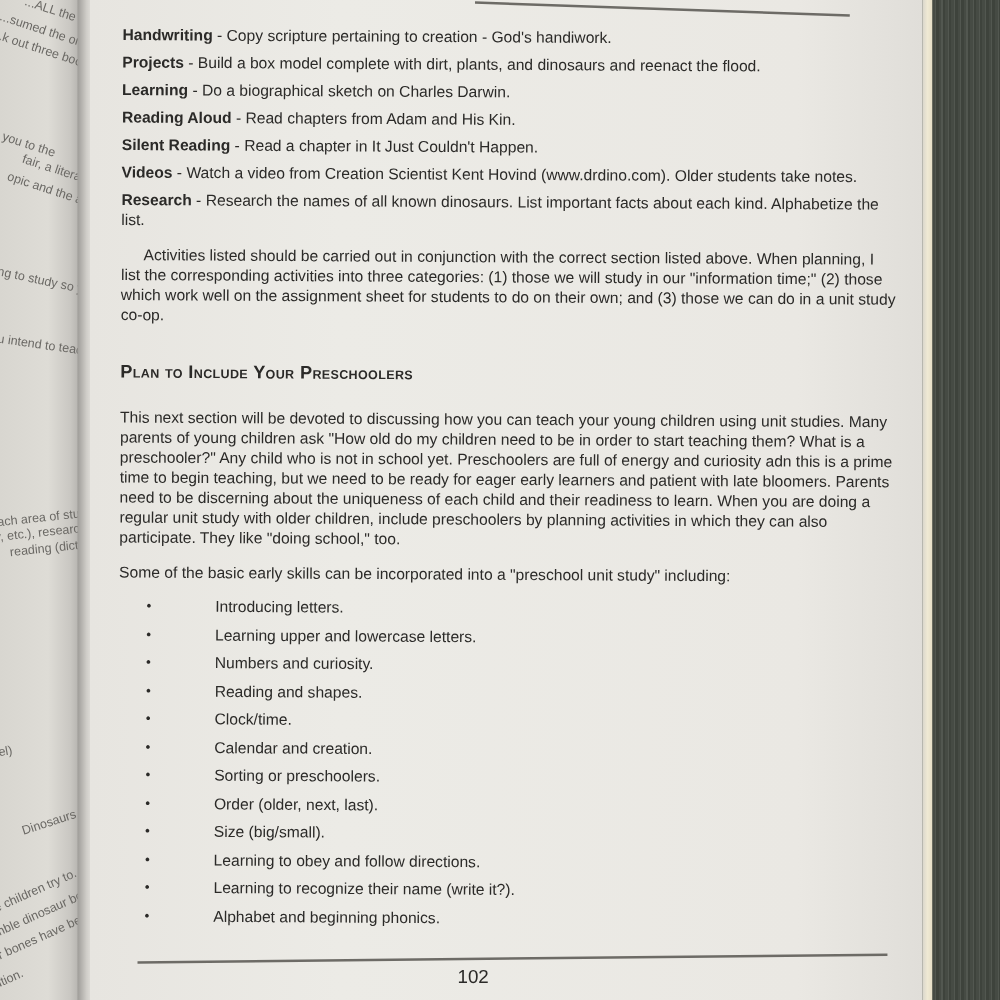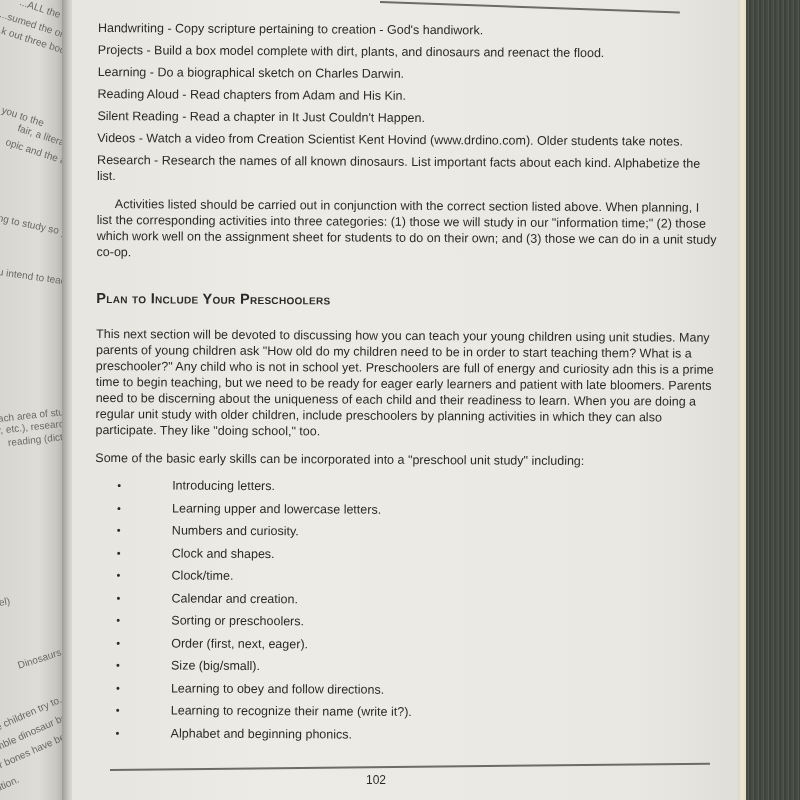--- a/index.html
+++ b/index.html
@@ -36,37 +36,37 @@
     .rule-top {
       position: absolute; left: 380px; top: 1px; width: 300px; height: 2px;
       background: #6d6b66; transform: rotate(2deg); transform-origin: left center;
     }
     .content {
       position: absolute; left: 98px; top: 20px; width: 620px;
       color: #2b2a28; font-size: 12.5px; line-height: 16px;
       transform: rotate(0.35deg); transform-origin: left top;
     }
     .act-line { margin: 0 0 6px 0; }
-    .act-term { font-weight: normal; }
+    .act-term { font-weight: bold; }
     .para { margin: 12px 0 0 0; text-indent: 18px; }
     .heading {
       margin: 30px 0 0 0; font-size: 14.5px; font-variant: small-caps;
       letter-spacing: 0.3px; color: #2b2a28;
     }
     .para2 { margin: 20px 0 0 0; }
     .para3 { margin: 12px 0 0 0; }
     .skills { list-style: none; margin: 8px 0 0 0; padding: 0; }
     .skill { position: relative; padding-left: 77px; height: 22.5px; line-height: 22.5px; }
     .bullet { position: absolute; left: 22px; top: 0; font-size: 11px; }
     .rule-bottom {
       position: absolute; left: 110px; top: 769px; width: 600px; height: 2px;
       background: #6d6b66; transform: rotate(-0.6deg); transform-origin: left center;
     }
     .page-number {
-      position: absolute; left: 366px; top: 773px; font-size: 12px; color: #2b2a28;
+      position: absolute; left: 366px; top: 773px; font-size: 15px; color: #2b2a28;
     }
   </style>
 </head>
 <body>
 
 <div class="left-page">
   <span class="left-frag" style="left:20px;top:-4px;transform:rotate(18deg)">...ALL the ba...</span>
   <span class="left-frag" style="left:0px;top:8px;transform:rotate(18deg)">...sumed the ones i...</span>
   <span class="left-frag" style="left:-6px;top:22px;transform:rotate(18deg)">...k out three books a...</span>
   <span class="left-frag" style="left:2px;top:104px;transform:rotate(18deg)">you to the</span>
@@ -108,25 +108,25 @@
   <h2 class="heading">Plan to Include Your Preschoolers</h2>
 
   <p class="para2">This next section will be devoted to discussing how you can teach your young children using unit studies. Many parents of young children ask "How old do my children need to be in order to start teaching them? What is a preschooler?" Any child who is not in school yet. Preschoolers are full of energy and curiosity adn this is a prime time to begin teaching, but we need to be ready for eager early learners and patient with late bloomers. Parents need to be discerning about the uniqueness of each child and their readiness to learn. When you are doing a regular unit study with older children, include preschoolers by planning activities in which they can also participate. They like "doing school," too.</p>
 
   <p class="para3">Some of the basic early skills can be incorporated into a "preschool unit study" including:</p>
 
   <ul class="skills">
     <li class="skill"><span class="bullet">•</span><span>Introducing letters.</span></li>
     <li class="skill"><span class="bullet">•</span><span>Learning upper and lowercase letters.</span></li>
     <li class="skill"><span class="bullet">•</span><span>Numbers and curiosity.</span></li>
-    <li class="skill"><span class="bullet">•</span><span>Clock and shapes.</span></li>
+    <li class="skill"><span class="bullet">•</span><span>Reading and shapes.</span></li>
     <li class="skill"><span class="bullet">•</span><span>Clock/time.</span></li>
     <li class="skill"><span class="bullet">•</span><span>Calendar and creation.</span></li>
     <li class="skill"><span class="bullet">•</span><span>Sorting or preschoolers.</span></li>
-    <li class="skill"><span class="bullet">•</span><span>Order (first, next, eager).</span></li>
+    <li class="skill"><span class="bullet">•</span><span>Order (older, next, last).</span></li>
     <li class="skill"><span class="bullet">•</span><span>Size (big/small).</span></li>
     <li class="skill"><span class="bullet">•</span><span>Learning to obey and follow directions.</span></li>
     <li class="skill"><span class="bullet">•</span><span>Learning to recognize their name (write it?).</span></li>
     <li class="skill"><span class="bullet">•</span><span>Alphabet and beginning phonics.</span></li>
   </ul>
 </div>
 
 <div class="rule-bottom"></div>
 <div class="page-number">102</div>
 

